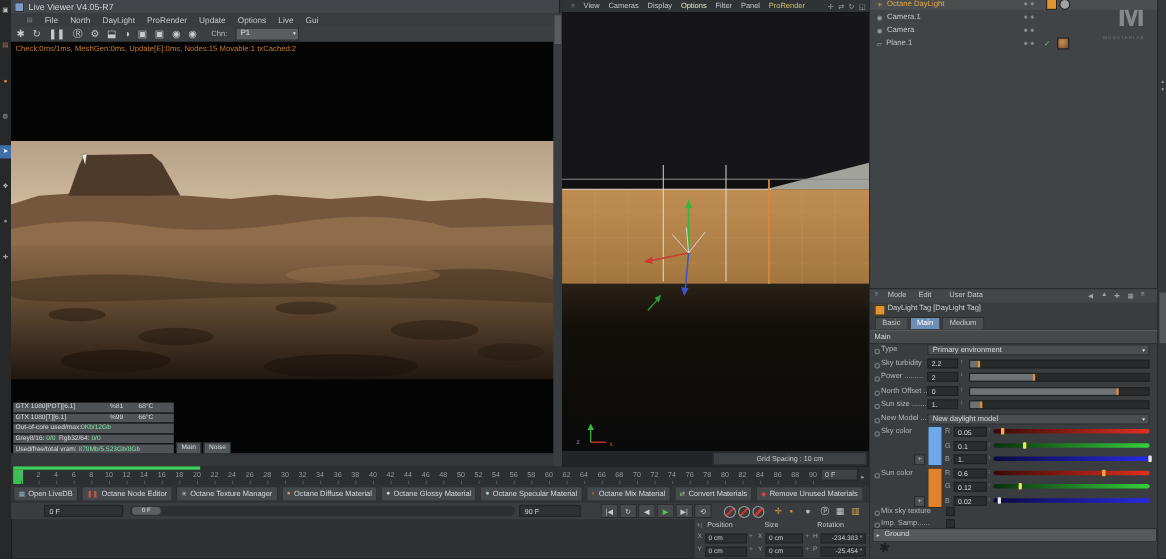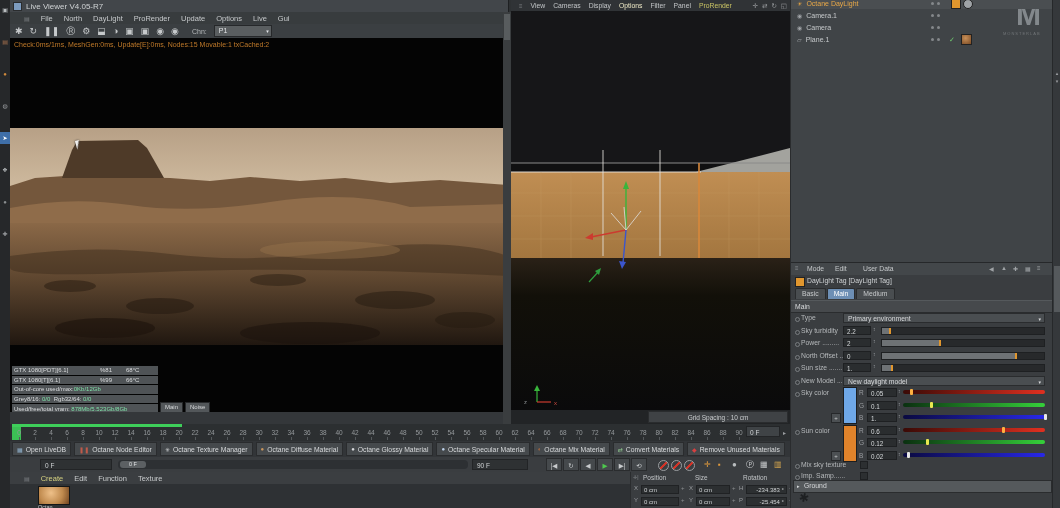--- a/index.html
+++ b/index.html
@@ -362,33 +362,20 @@
       <div class="rec" style="left: 661px;"></div>
       <div class="rec" style="left: 674px;"></div>
       <div class="aic" style="left: 694px; color: rgb(224, 154, 60);">✛</div>
       <div class="aic" style="left: 708px; color: rgb(224, 154, 60);">▪</div>
       <div class="aic" style="left: 722px; color: rgb(184, 188, 190);">●</div>
       <div class="aic" style="left: 736px; color: rgb(200, 203, 205);">Ⓟ</div>
       <div class="aic" style="left: 750px; color: rgb(200, 203, 205);">▦</div>
       <div class="aic" style="left: 764px; color: rgb(216, 168, 78);">▥</div>
     </div>
 
-  <div id="mm" class="abs">
-    <div id="mm-menus" class="f75">
-        <span style="color: rgb(122, 126, 128); font-size: 6px;">▤</span>
-        <span style="color: rgb(214, 210, 128);">Create</span>
-        <span style="color: rgb(198, 201, 203);">Edit</span>
-        <span style="color: rgb(198, 201, 203);">Function</span>
-        <span style="color: rgb(198, 201, 203);">Texture</span>
-      </div>
-    <div id="mm-area">
-      <div id="mthumb"></div>
-      <div id="mlabel">Octan</div>
-    </div>
-  </div>
 
   <div id="coords" class="abs">
     <div id="coord-head">
         <span style="position: absolute; left: 2px; top: 2px; font-size: 5px; color: rgb(138, 142, 144);">✛|</span>
         <span style="position: absolute; left: 12px; top: 2px;">Position</span>
         <span style="position: absolute; left: 64px; top: 2px;">Size</span>
         <span style="position: absolute; left: 112px; top: 2px;">Rotation</span>
       </div>
   <div class="caxis" style="left: 3px; top: 13px;">X</div>
       <div class="cfield" style="left: 10px; top: 13px; width: 38px;">0 cm</div>

